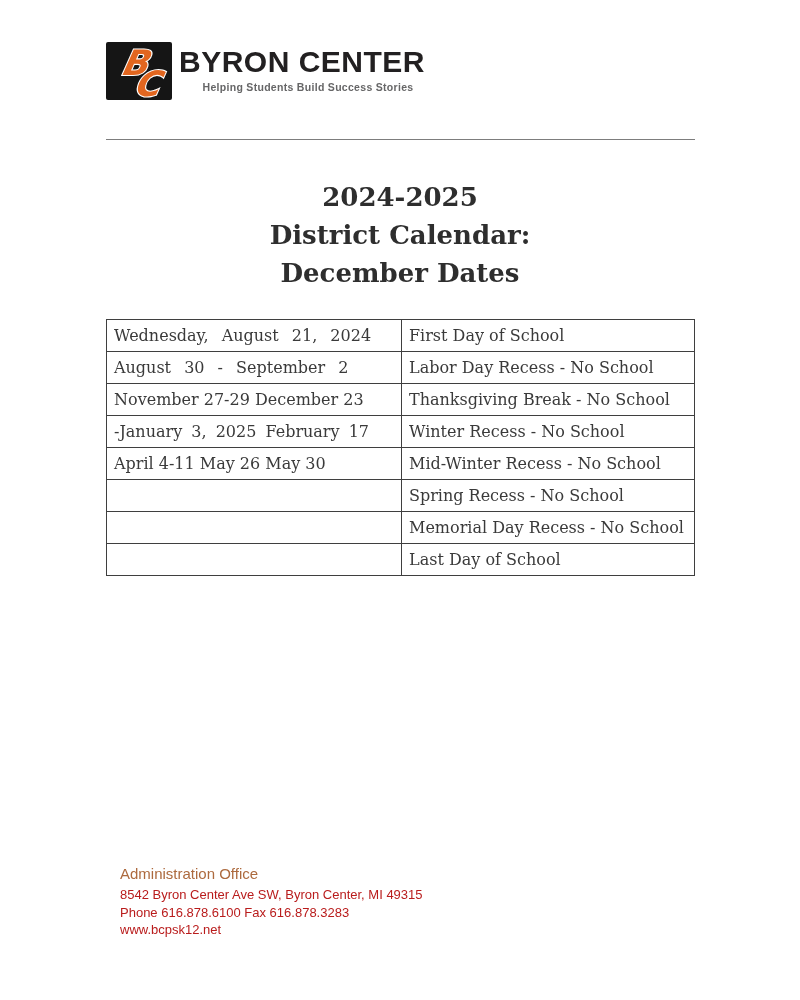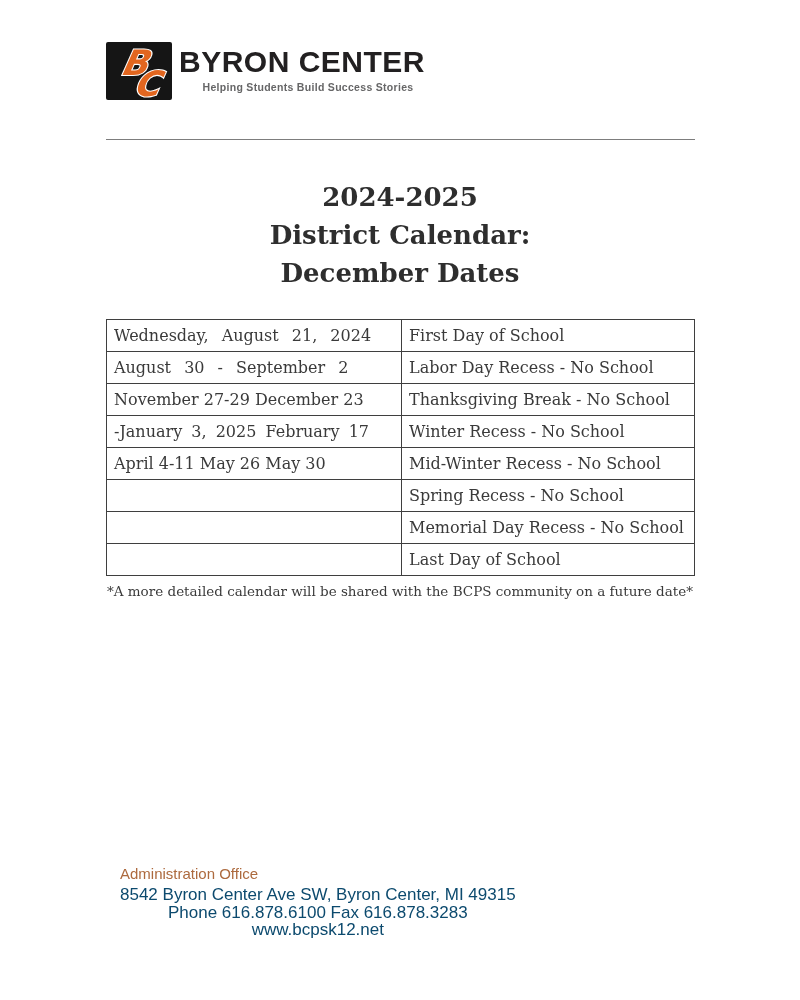--- a/index.html
+++ b/index.html
@@ -79,21 +79,21 @@
     font-family:"DejaVu Serif",serif;
     font-size:13.5px;color:#3a3a3a;
   }
   
   .footer{position:absolute;left:120px;top:864px;}
   .footer-heading{
     font-size:15px;color:var(--footer-accent);
     line-height:20px;margin-bottom:2px;
   }
   .footer-line{
-    font-size:17px;color:#0c4a6e;line-height:17.5px;text-align:center;
+    font-size:13px;color:#b91c1c;line-height:17.5px;
   }
 </style>
 </head>
 <body>
 
 <div class="page">
 
   <header class="logo">
     <svg class="emblem" width="66" height="58" viewBox="0 0 66 58">
       <rect x="0" y="0" width="66" height="58" rx="2" fill="#151515"></rect>
@@ -146,21 +146,20 @@
         <td class="date-cell"></td>
         <td class="event-cell">Memorial Day Recess - No School</td>
       </tr>
       <tr>
         <td class="date-cell"></td>
         <td class="event-cell">Last Day of School</td>
       </tr>
     </tbody>
   </table>
 
-  <div class="footnote">*A more detailed calendar will be shared with the BCPS community on a future date*</div>
 
   <footer class="footer">
     <div class="footer-heading">Administration Office</div>
     <div class="footer-line">8542 Byron Center Ave SW, Byron Center, MI 49315</div>
     <div class="footer-line">Phone 616.878.6100 Fax 616.878.3283</div>
     <div class="footer-line">www.bcpsk12.net</div>
   </footer>
 
 </div>
 

